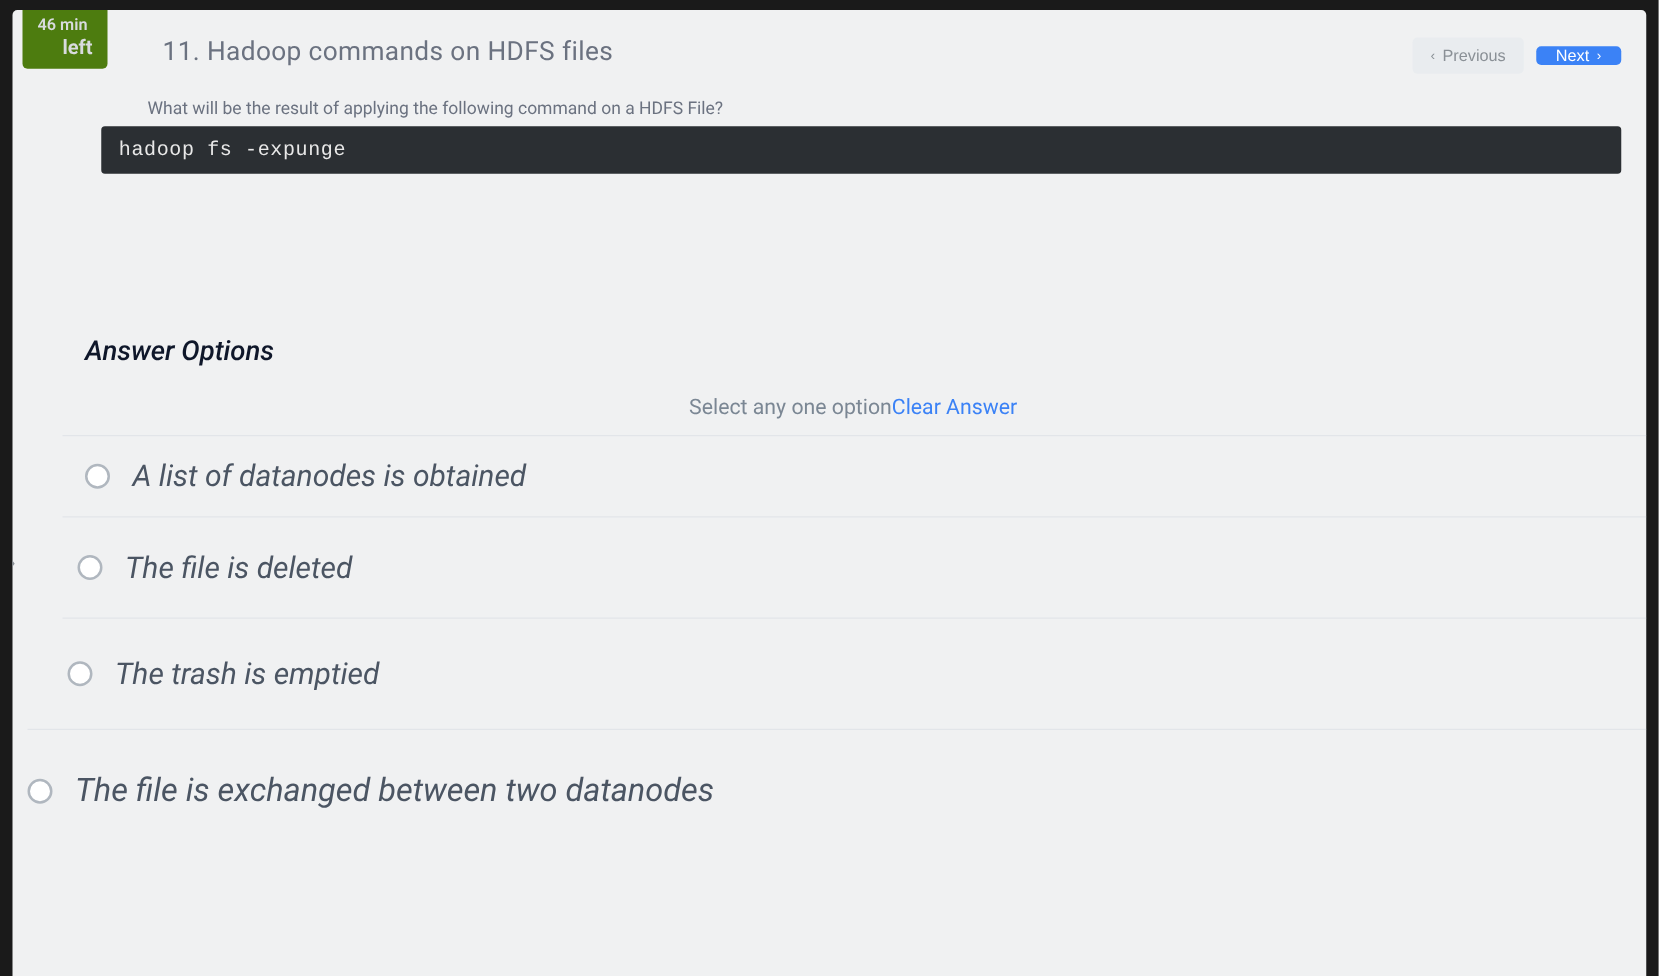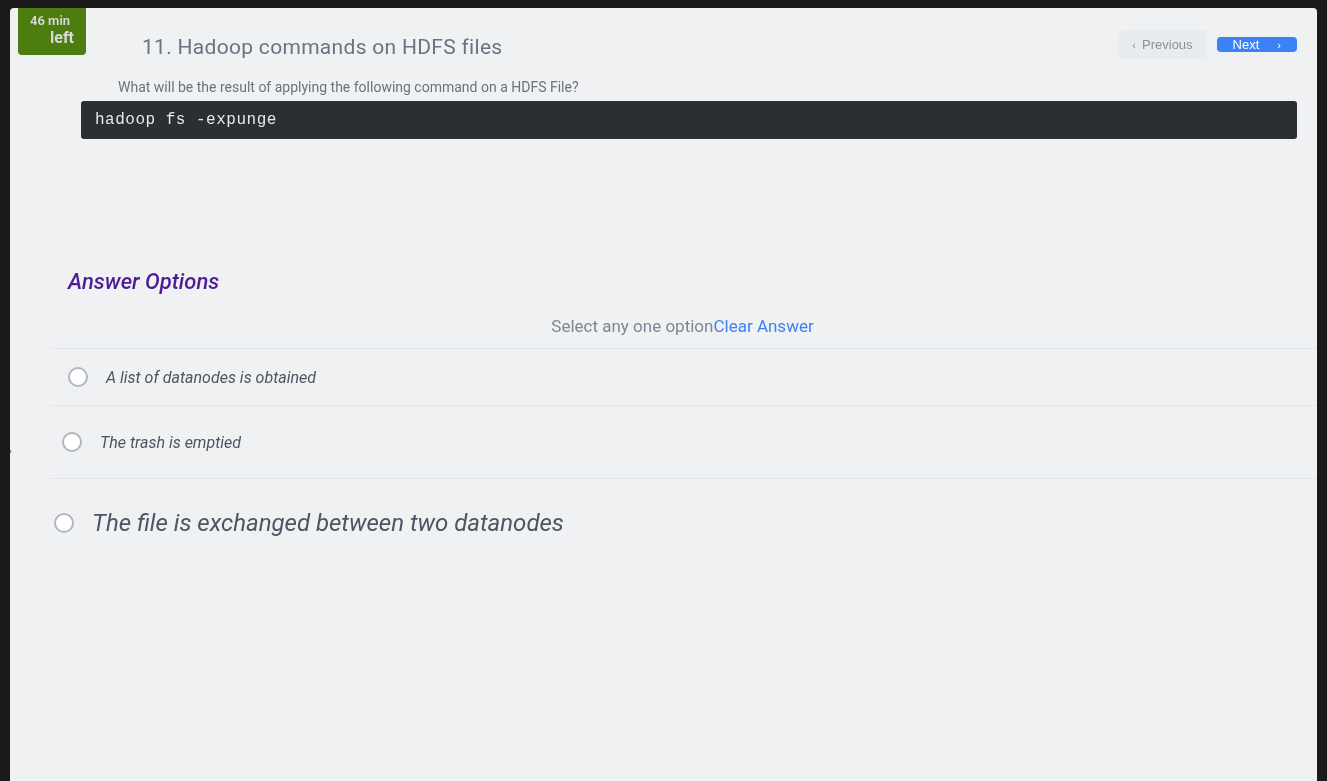--- a/index.html
+++ b/index.html
@@ -39,23 +39,22 @@
       line-height: 1.15;
       border-radius: 0 0 4px 4px;
       z-index: 5;
       text-align: left;
     }
     .timer-badge .t1 { display:block; }
     .timer-badge .t2 { display:block; font-weight:700; font-size:16px;margin-left:20px;}
     .header-row {
       padding: 22px 20px 14px 120px;
       display: flex;
-      align-items: flex-end;
+      align-items: flex-start;
       justify-content: space-between;
-      margin-left: 12px;
     }
     .question-title {
       color: #6b7280;
       font-size: 21px;
       font-weight: 400;
       letter-spacing: 0.3px;
     }
     .nav-buttons {
       display: flex;
       gap: 10px;
@@ -77,21 +76,21 @@
       background: #3b82f6;
       color: #fff;
       font-size: 13px;
       font-weight: 500;
       padding: 0 16px;
       border-radius: 4px;
       border: none;
       cursor: pointer;
       display:flex;
       align-items:center;
-      gap:18px;
+      gap:6px;
     }
     .question-text {
       padding: 6px 20px 6px 108px;
       color: #6b7280;
       font-size: 14px;
       font-weight: 400;
     }
     .code-block {
       margin: 0 20px 0 71px;
       background: #2b2f33;
@@ -101,21 +100,21 @@
       padding: 10px 14px;
       border-radius: 3px;
       letter-spacing: 0.5px;
     }
     .answer-section {
       margin-top: 130px;
       padding: 0 0 0 40px;
     }
     .answer-heading {
       font-size: 22px;
-      color: #4c1d95;
+      color: #0f172a;
       font-weight: 500;
       font-style: italic;
       padding-left: 18px;
       margin-bottom: 22px;
     }
     .select-row {
       display:flex;
       justify-content: center;
       align-items: baseline;
       padding: 0 4px 12px 4px;
@@ -145,30 +144,30 @@
     }
     .option-row .radio {
       width: 20px;
       height: 20px;
       border: 2px solid #b0b7bf;
       border-radius: 50%;
       flex-shrink: 0;
       background: #fff;
     }
     .option-row .opt-text {
-      font-size: 16px;
+      font-size: 24px;
       color: #4b5563;
       font-style: italic;
     }
     
     .option-row:nth-child(1){ padding-left: 18px; font-size:22px;}
     .option-row:nth-child(2){ padding-left: 12px; padding-top:26px; padding-bottom:26px;}
     .option-row:nth-child(3){ padding-left: 4px; padding-top:30px; padding-bottom:30px;}
     .option-row:nth-child(3) .opt-text{ font-size:24px;}
-    .option-row:nth-child(4){ padding-left: 0px; padding-top:34px; padding-bottom:34px; margin-left:-28px;flex-direction:column;}
+    .option-row:nth-child(4){ padding-left: 0px; padding-top:34px; padding-bottom:34px; margin-left:-28px;}
     .option-row:nth-child(4) .opt-text{ font-size:26px;}
     .side-arrow {
       position:absolute;
       left:-4px;
       top: 430px;
       font-size: 22px;
       color:#8a9096;
     }
     .chev { font-size:11px; }
   </style>
@@ -214,20 +213,24 @@
         <div class="clear-link">Clear Answer</div>
       </div>
 
       <div class="options-list">
         <div class="option-row">
           <div class="radio"></div>
           <div class="opt-text">A list of datanodes is obtained</div>
         </div>
         <div class="option-row">
           <div class="radio"></div>
+          <div class="opt-text">The file is deleted</div>
+        </div>
+        <div class="option-row">
+          <div class="radio"></div>
           <div class="opt-text">The trash is emptied</div>
         </div>
         <div class="option-row">
           <div class="radio"></div>
           <div class="opt-text">The file is exchanged between two datanodes</div>
         </div>
       </div>
     </div>
 
   </div>

